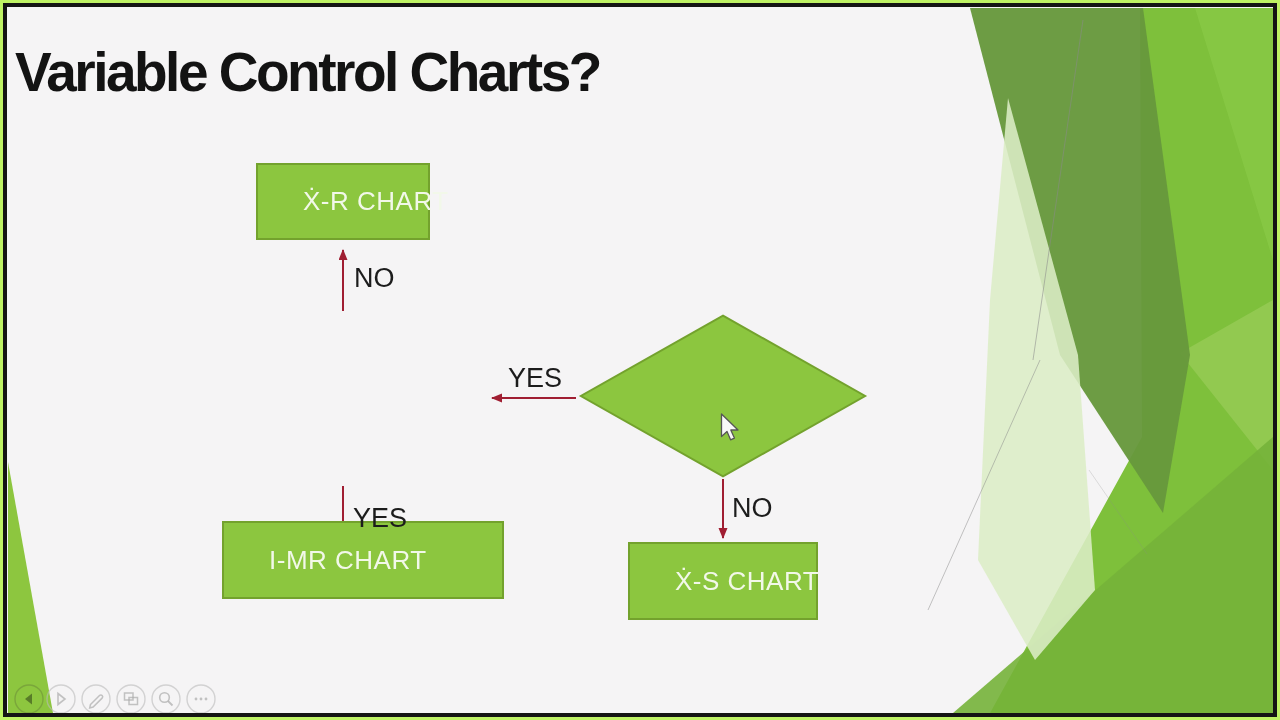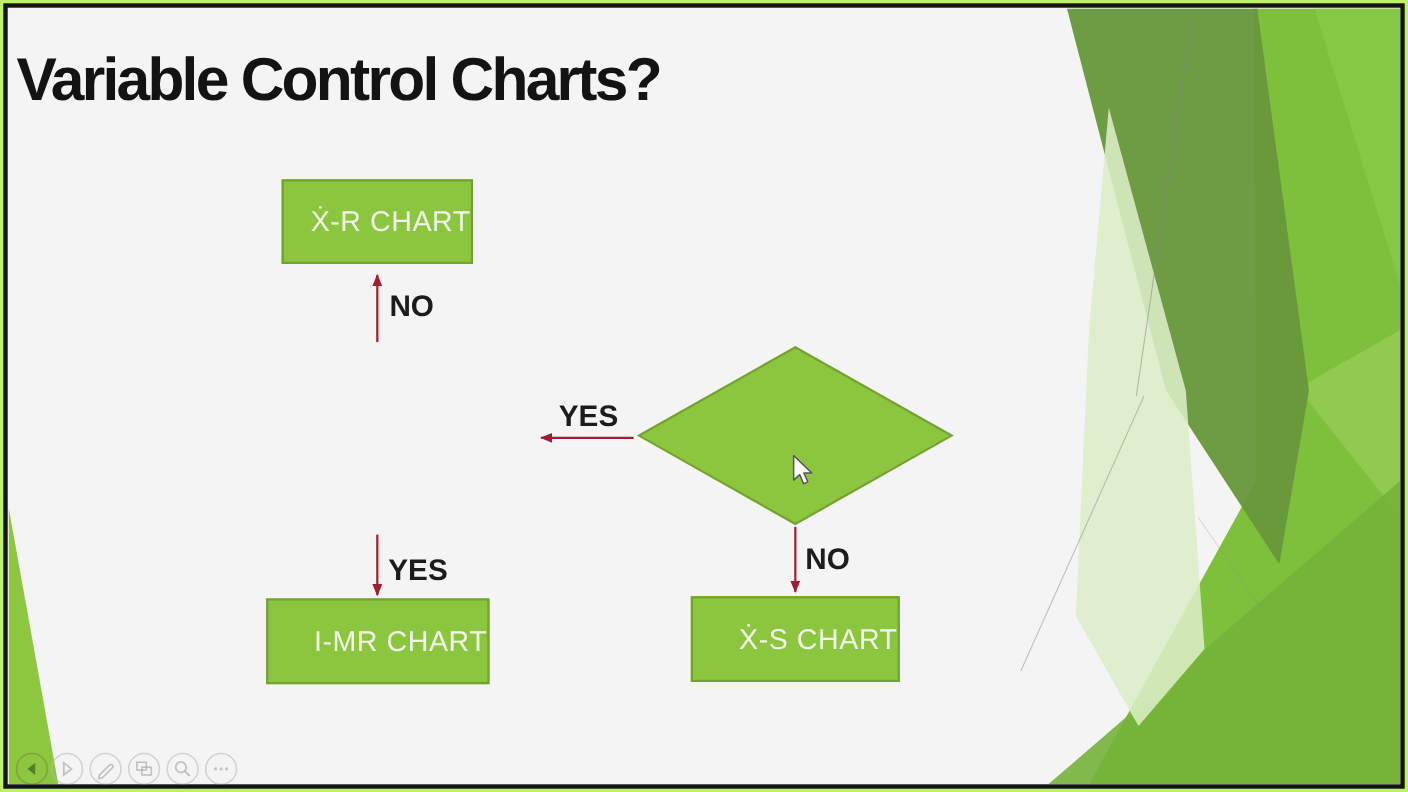--- a/index.html
+++ b/index.html
@@ -3,27 +3,27 @@
 <meta charset="utf-8">
 <style>
   html,body{margin:0;padding:0;background:#222;}
   *{box-sizing:border-box;font-family:"Liberation Sans","DejaVu Sans",sans-serif;}
   .stage{position:relative;width:1280px;height:720px;background:#bef264;overflow:hidden;}
   .frame-black{position:absolute;inset:3px;background:#141414;}
   .slide{position:absolute;inset:4px;background:#f5f4f5;overflow:hidden;}
   .decor{position:absolute;left:0;top:0;width:100%;height:100%;pointer-events:none;}
   .title{position:absolute;left:8px;top:34px;margin:0;font-size:55px;line-height:1.15;
          font-weight:700;letter-spacing:-2.5px;color:#131313;white-space:nowrap;}
-  .node{position:absolute;display:flex;align-items:center;justify-content:flex-end;}
+  .node{position:absolute;display:flex;align-items:center;justify-content:flex-start;padding-left:45px;}
   .node .node-label{position:relative;z-index:2;color:#f2f8e9;font-size:26px;font-weight:400;
          letter-spacing:.5px;white-space:nowrap;}
   .rectnode{background:#8cc63f;border:2px solid #73a22d;}
   .diamond svg{position:absolute;inset:0;width:100%;height:100%;}
   .connectors{position:absolute;left:0;top:0;width:100%;height:100%;pointer-events:none;}
-  .edge-label{position:absolute;color:#1c1c1c;font-size:27px;font-weight:700;white-space:nowrap;}
+  .edge-label{position:absolute;color:#1c1c1c;font-size:27px;font-weight:400;white-space:nowrap;}
   .controls-strip{position:absolute;left:0;top:672px;width:230px;height:34px;}
   .ctrl{position:absolute;width:32px;height:32px;padding:0;border:0;background:transparent;cursor:pointer;}
   .ctrl svg{display:block;width:32px;height:32px;}
   .cursor{position:absolute;z-index:9;pointer-events:none;}
 </style>
 </head>
 <body>
 
 <div class="stage">
   <div class="frame-black">
@@ -62,21 +62,21 @@
         <span class="node-label">Ẋ-R CHART</span>
       </div>
 
 
       <div class="node diamond" style="left:571px;top:307px;width:290px;height:164px;">
         <svg viewBox="0 0 100 100" preserveAspectRatio="none">
           <polygon points="50,1 99,50 50,99 1,50" fill="#8cc63f" stroke="#73a22d" stroke-width="2" vector-effect="non-scaling-stroke"></polygon>
         </svg>
       </div>
 
-      <div class="node rectnode" style="left:215px;top:537px;width:203px;height:78px;margin-left:20px;">
+      <div class="node rectnode" style="left:215px;top:514px;width:282px;height:78px;">
         <span class="node-label">I-MR CHART</span>
       </div>
 
       <div class="node rectnode" style="left:621px;top:535px;width:190px;height:78px;">
         <span class="node-label">Ẋ-S CHART</span>
       </div>
 
       <div class="edge-label" style="left:347px;top:256px;">NO</div>
       <div class="edge-label" style="left:501px;top:356px;">YES</div>
       <div class="edge-label" style="left:346px;top:496px;">YES</div>

